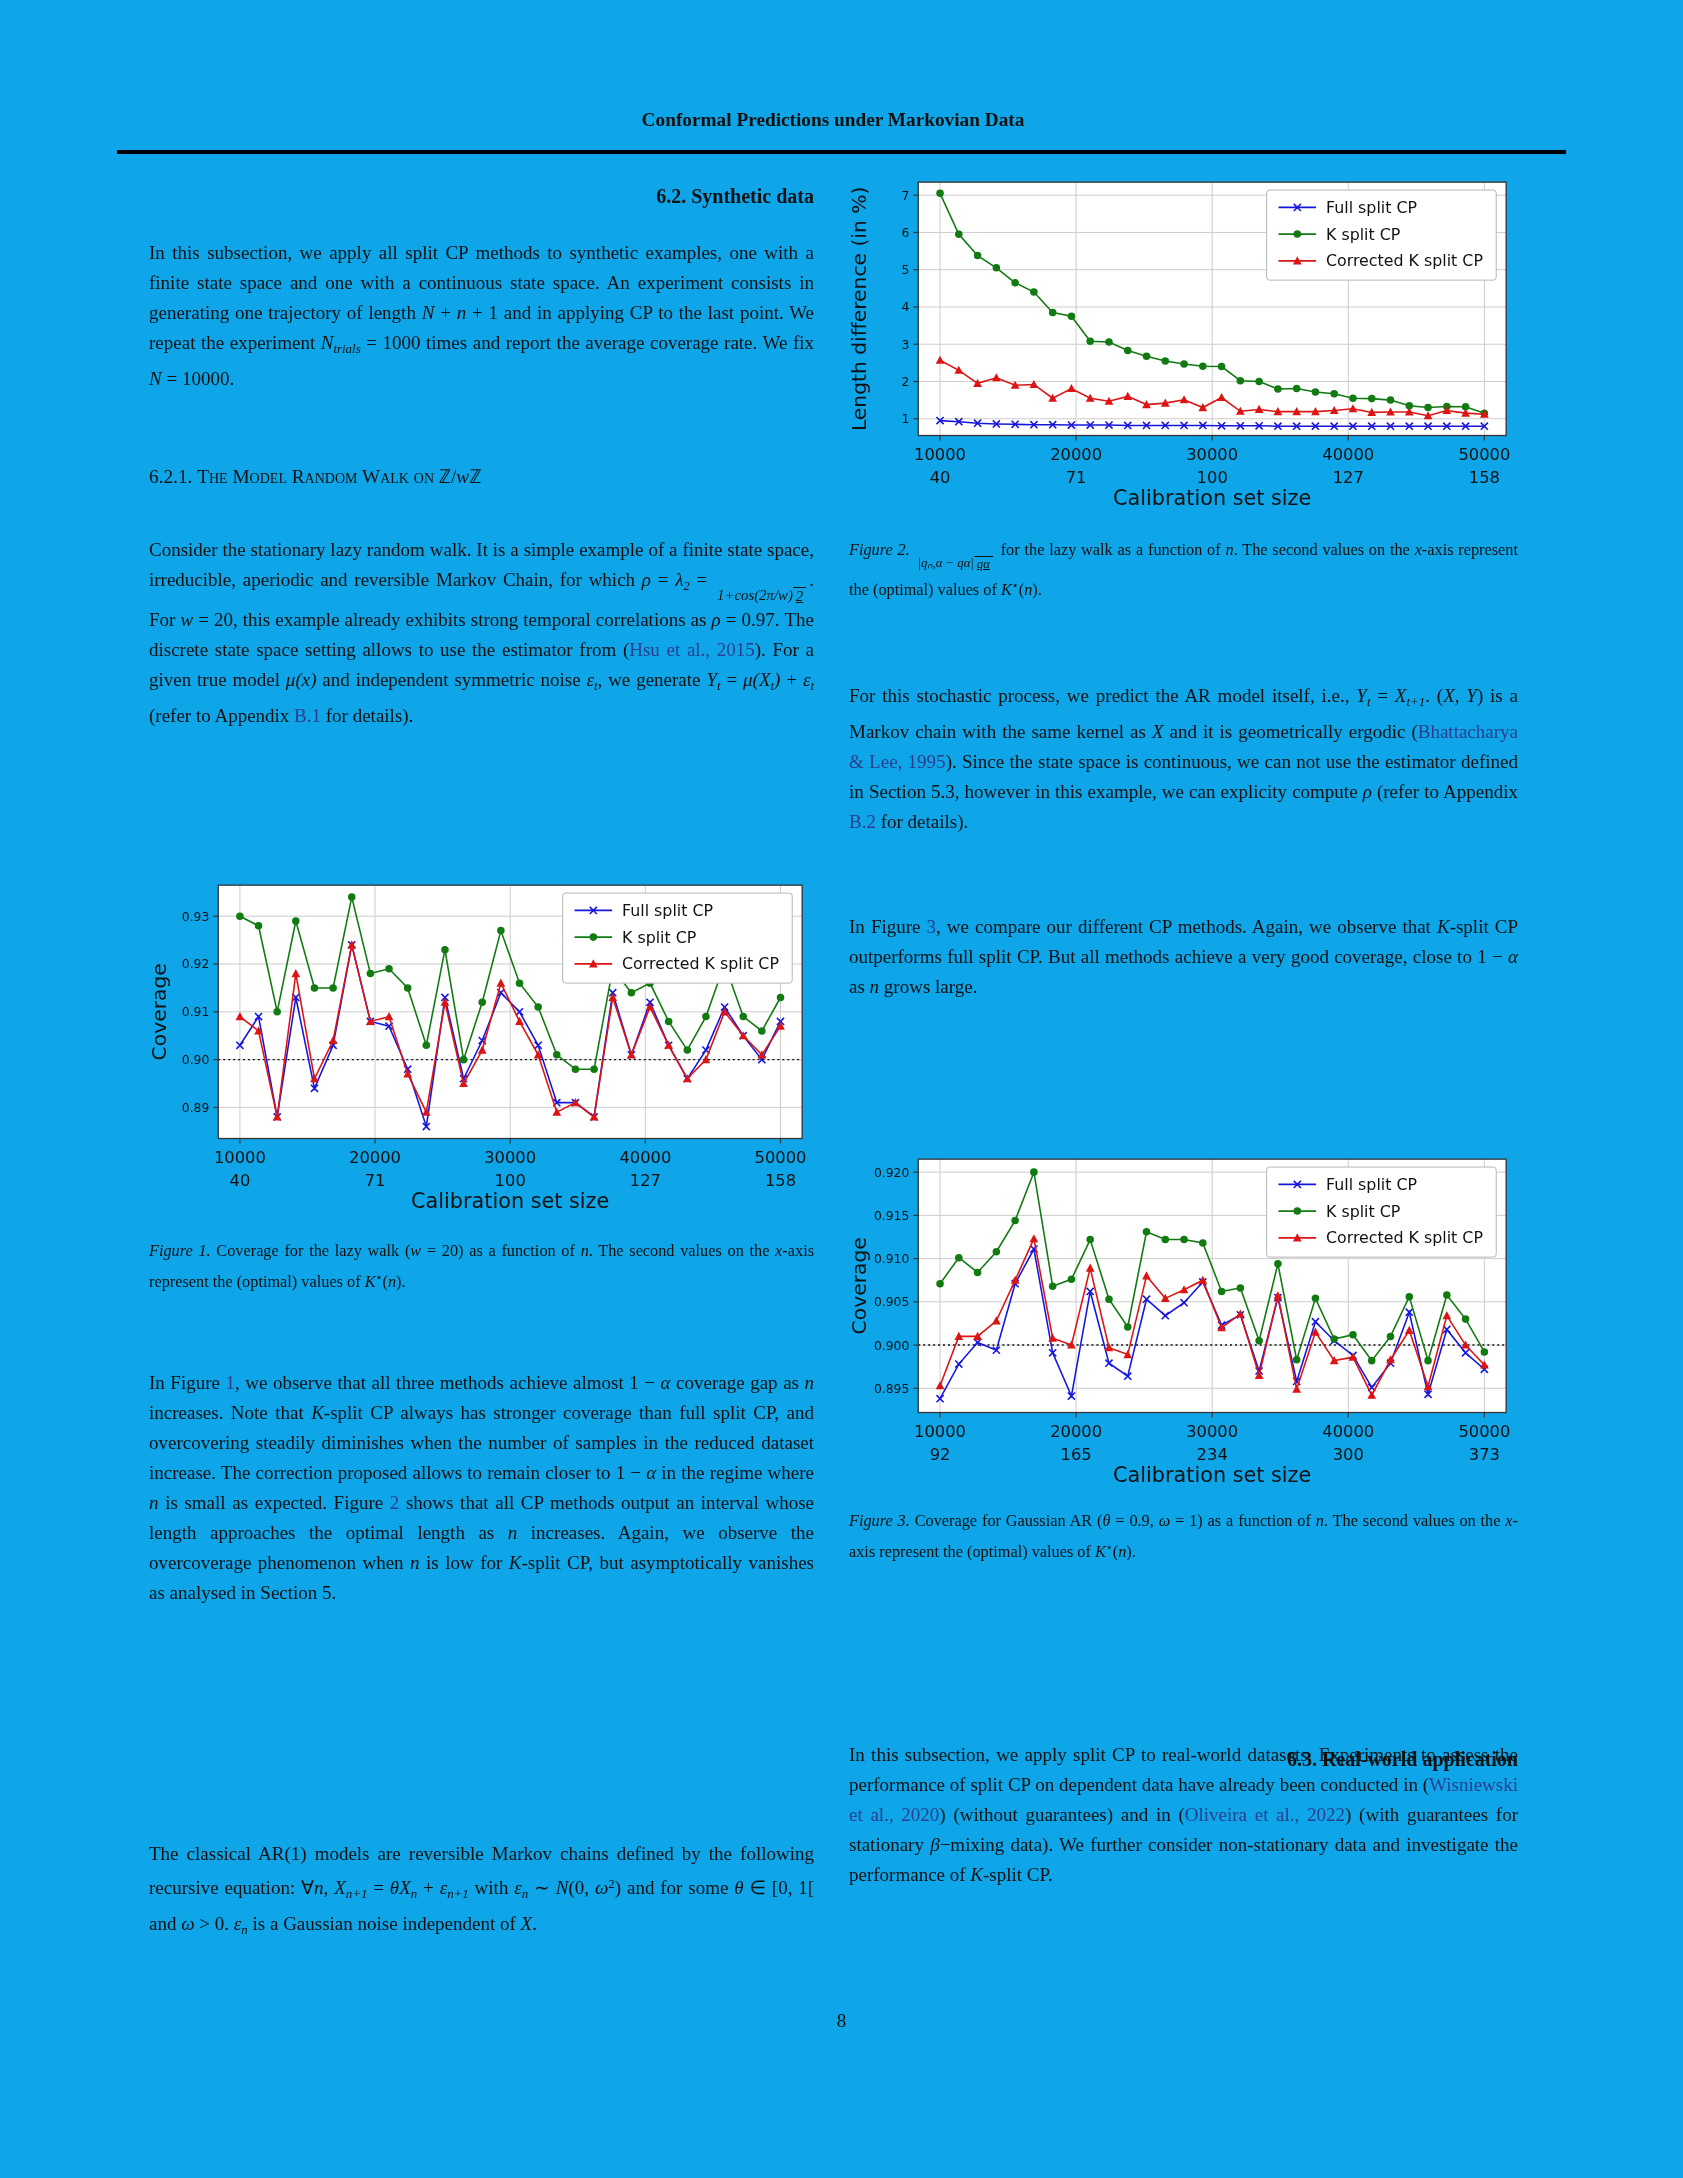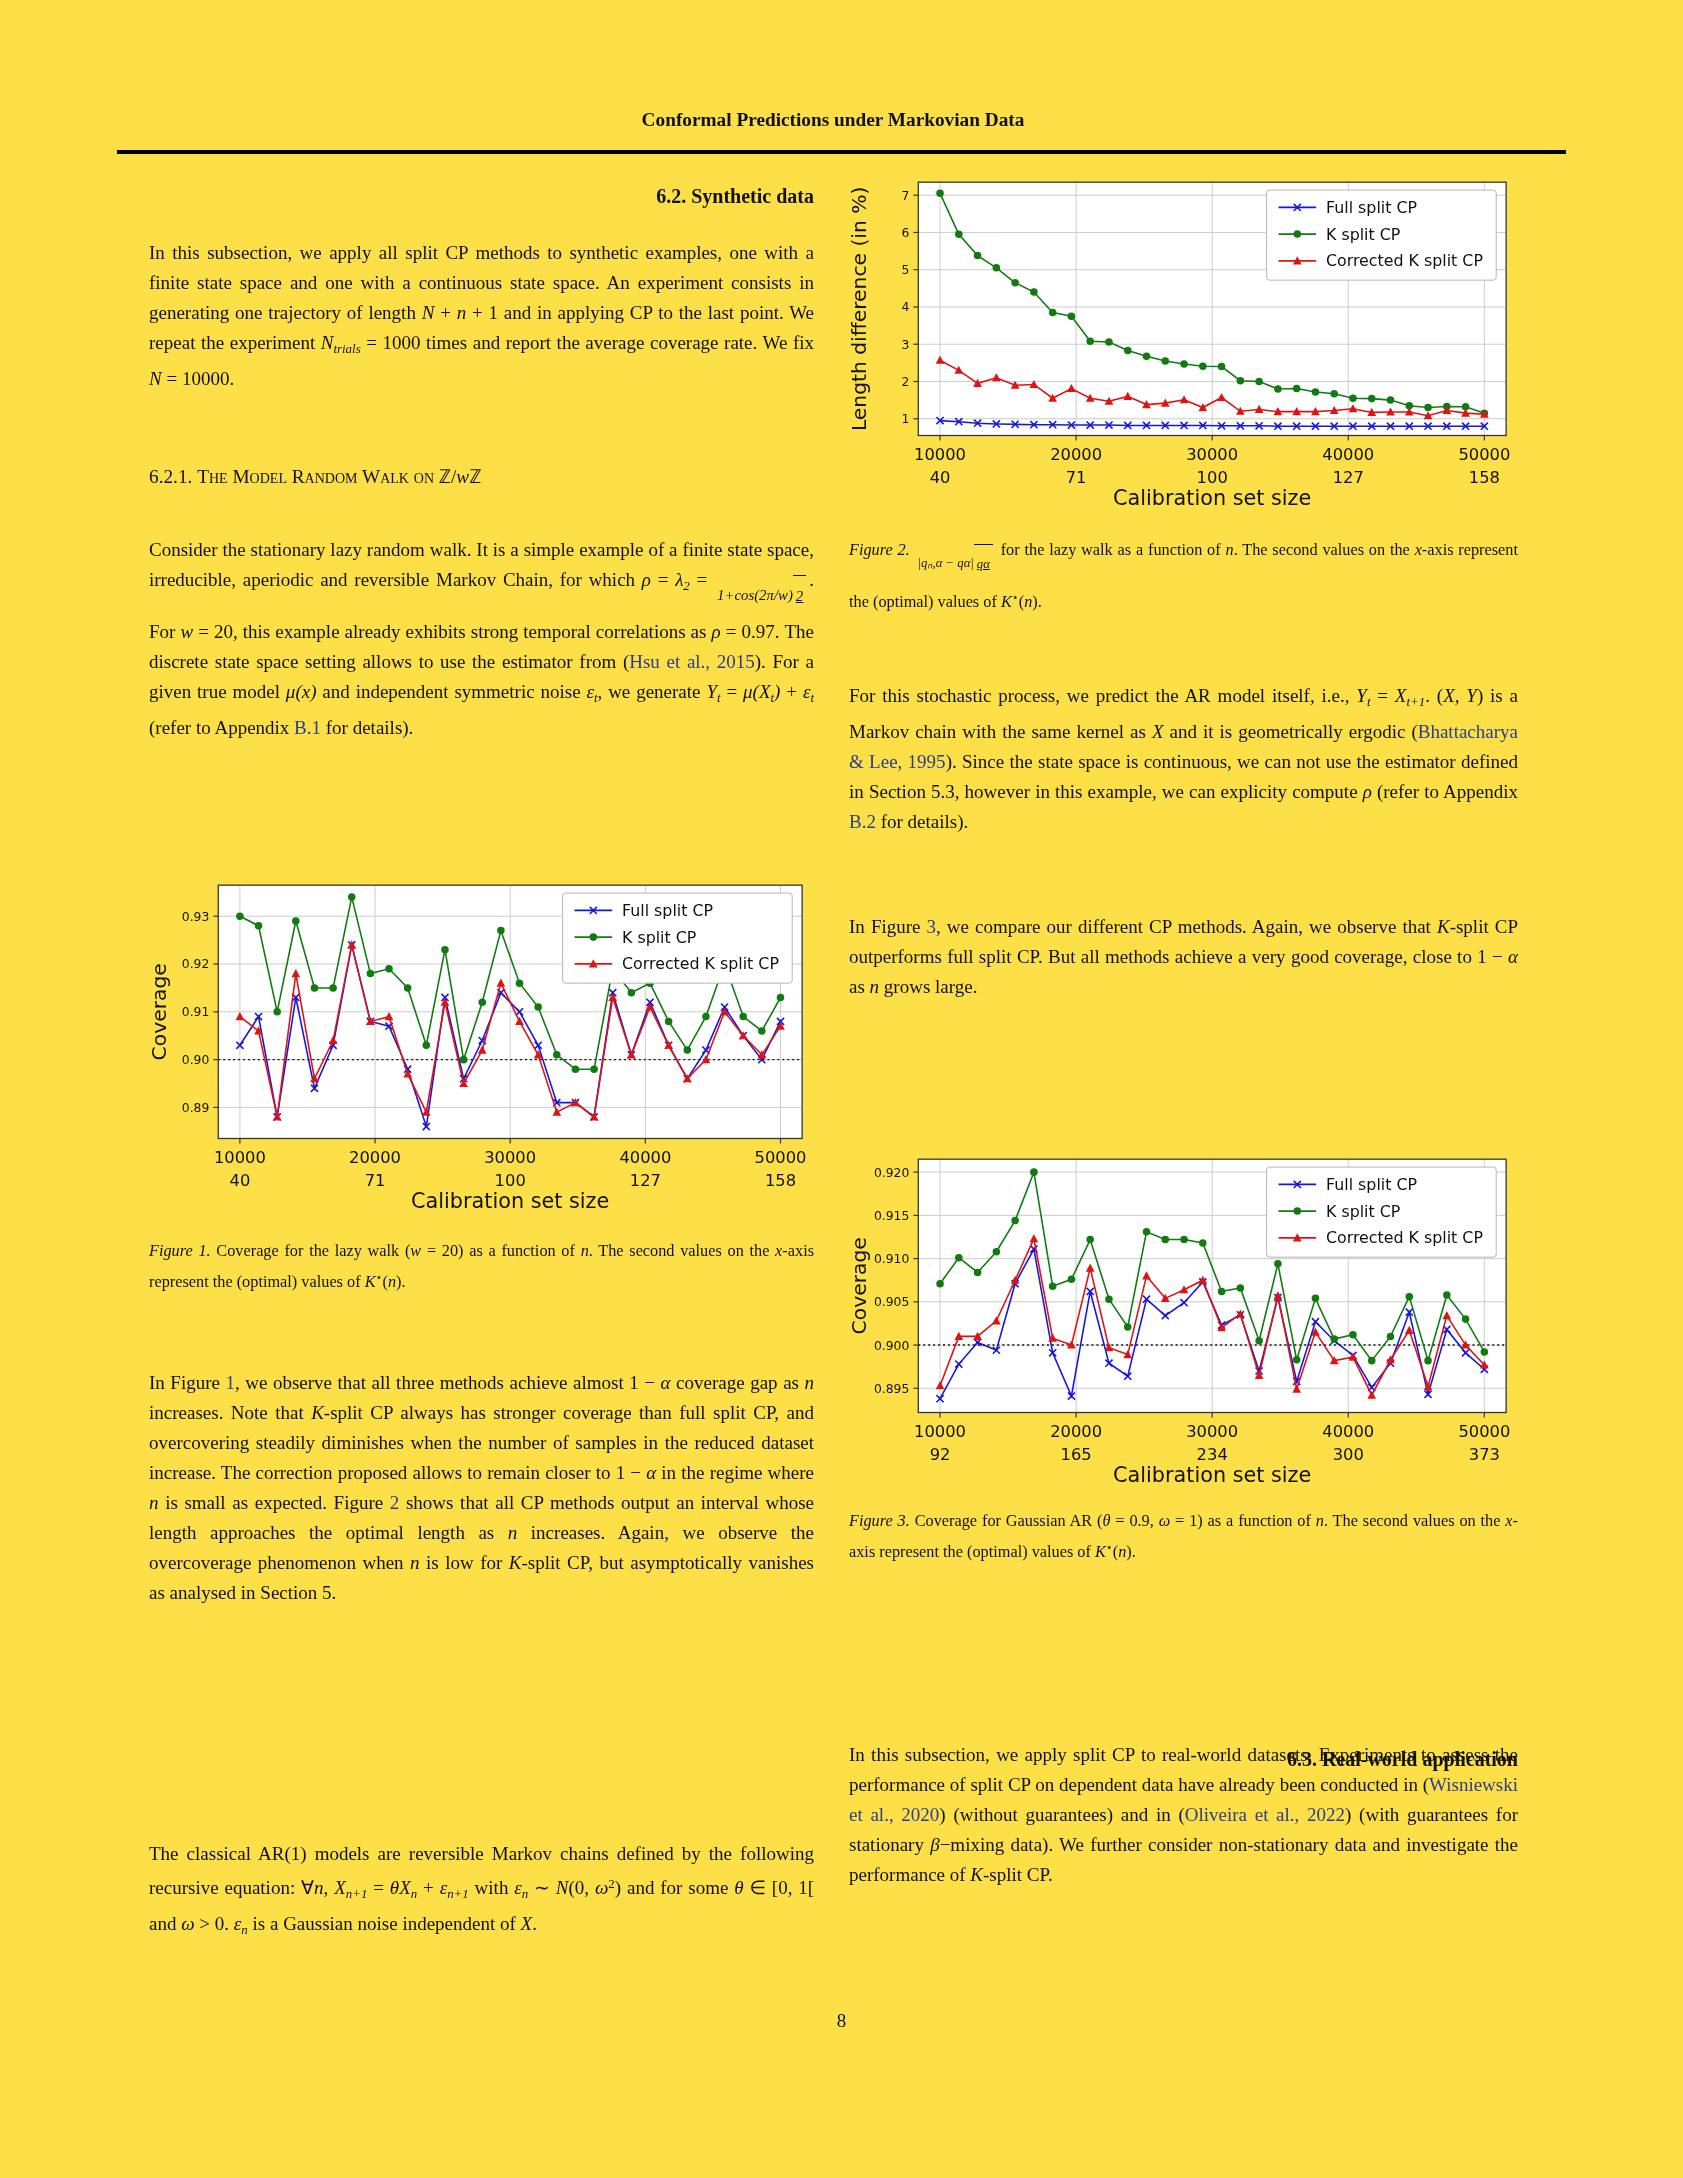--- a/index.html
+++ b/index.html
@@ -1,37 +1,37 @@
 <!DOCTYPE html>
 <html><head>
 <meta charset="utf-8">
 <style>
   html,body{margin:0;padding:0;background:#fff;}
-  .page{position:relative;width:1683px;height:2178px;background:#fde047;
+  .page{position:relative;width:1683px;height:2178px;background:#0ea5e9;
         font-family:"Liberation Serif",serif;color:#111;overflow:hidden;}
   .hdr{position:absolute;top:109px;left:149px;width:1368px;text-align:center;
        font-size:19.3px;font-weight:bold;}
   .rule{position:absolute;top:150px;left:117px;width:1449px;height:4px;background:#000;}
   .blk{position:absolute;text-align:justify;font-size:19px;line-height:30px;}
   .lcol{left:149px;width:665px;}
   .rcol{left:849px;width:669px;}
   .h2{font-weight:bold;font-size:20px;text-align:right;line-height:24px;}
   .h3{font-size:19.3px;text-align:left;line-height:27px;}
   .h3 .ind{display:inline-block;padding-left:63px;}
   .cap{font-size:16.3px;line-height:26px;text-align:justify;}
   .fig{position:absolute;}
   .pagenum{position:absolute;top:2010px;left:0;width:1683px;text-align:center;font-size:19px;}
   .s-i{font-style:italic;}
   .s-sc{font-variant:small-caps;}
   .s-lnk{color:#2a3d8f;}
   .s-sub{font-size:0.68em;vertical-align:-0.28em;font-style:italic;}
   .s-sup{font-size:0.68em;vertical-align:0.5em;}
   .s-frac{display:inline-flex;align-items:center;
           vertical-align:-0.95em;font-size:0.78em;line-height:1.18;font-style:italic;margin:0 3px;}
-  .s-frac .fden{border-top:1.4px solid #111;padding:12px 3px;text-decoration:underline;}
+  .s-frac .fden{border-top:1.4px solid #111;padding:0 3px;text-decoration:underline;}
   svg text{font-family:"DejaVu Sans","Liberation Sans",sans-serif;}
 </style>
 </head>
 <body>
 
 <div class="page">
 
   <div class="hdr">Conformal Predictions under Markovian Data</div>
   <div class="rule"></div>
 

